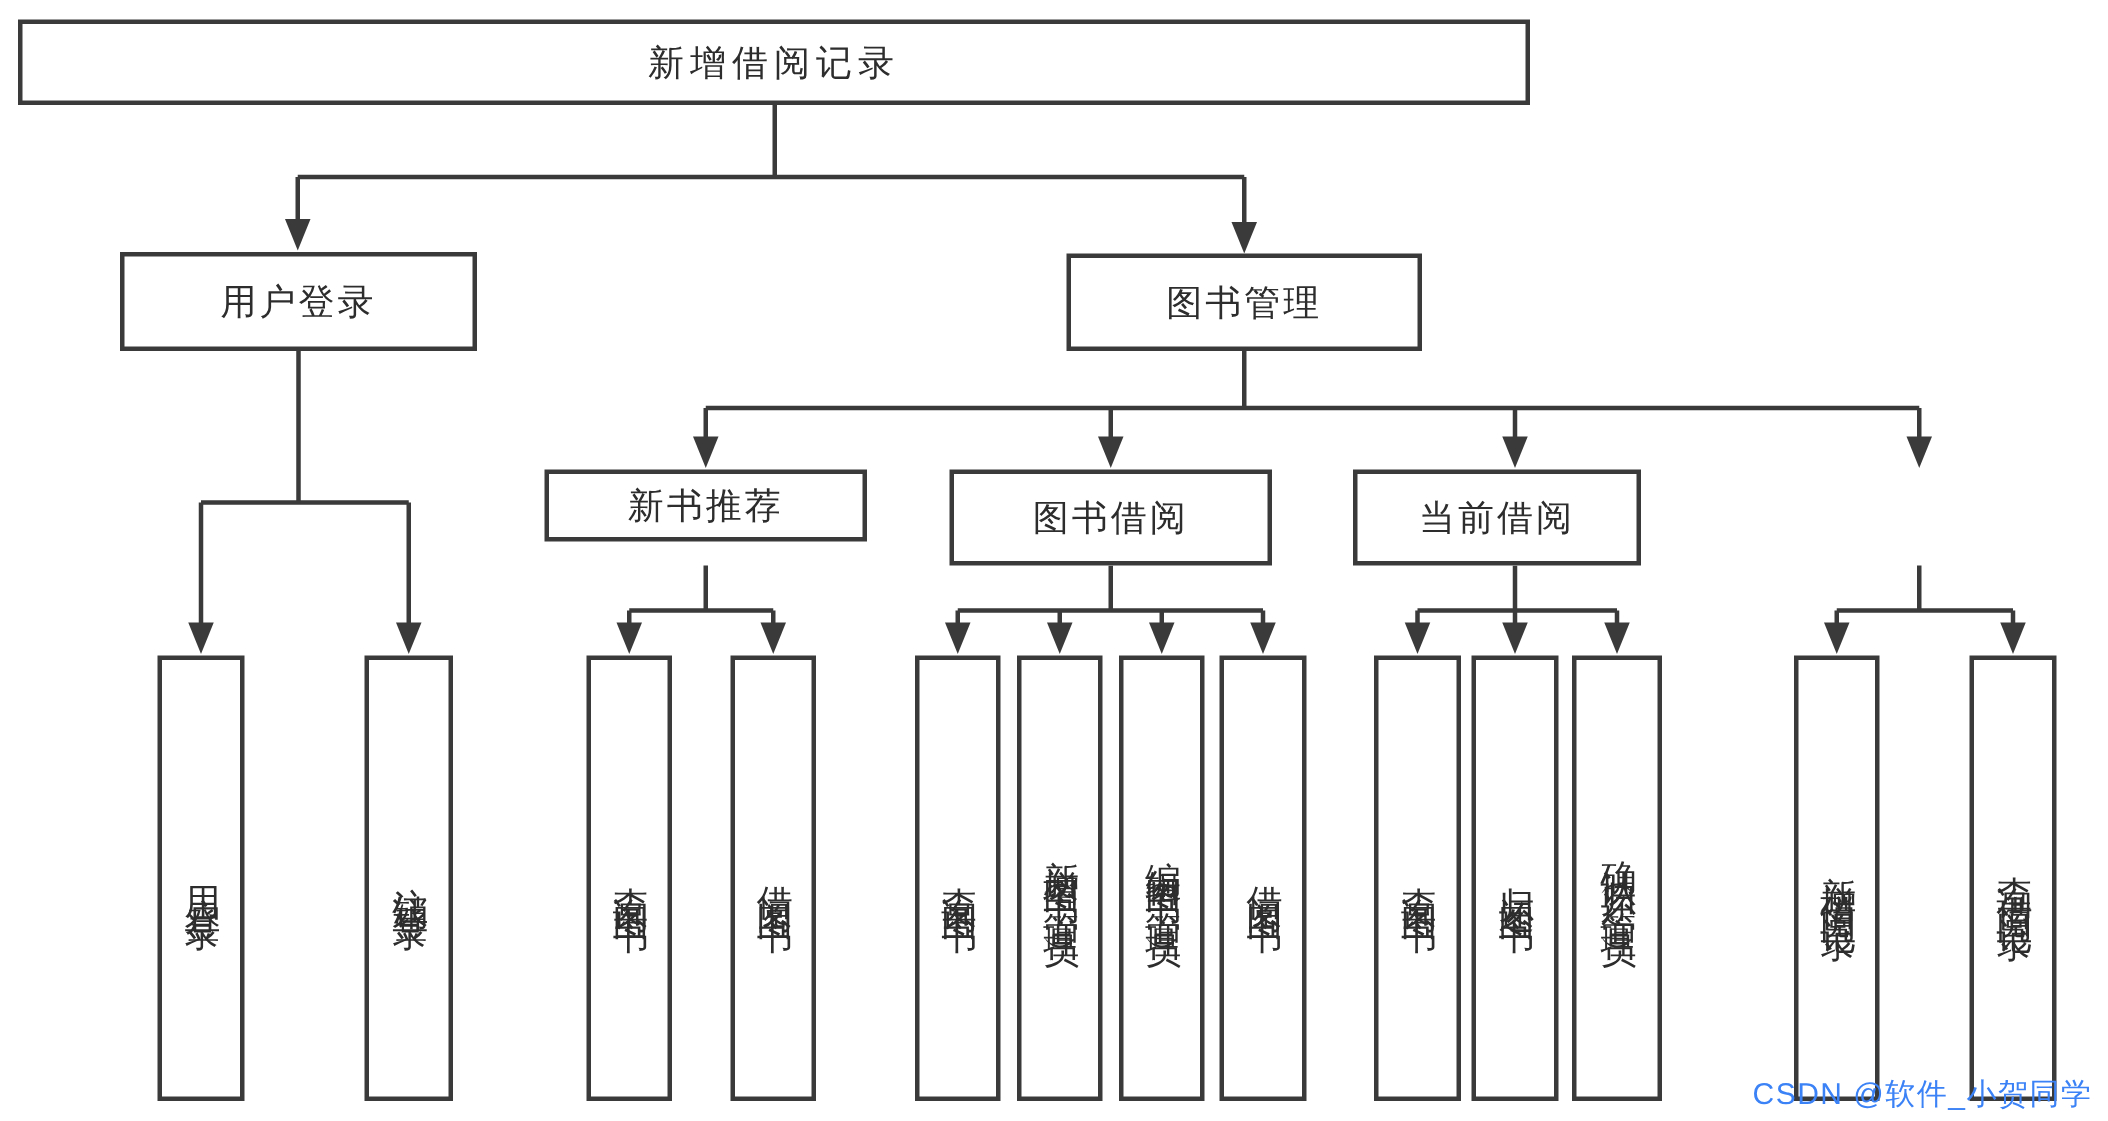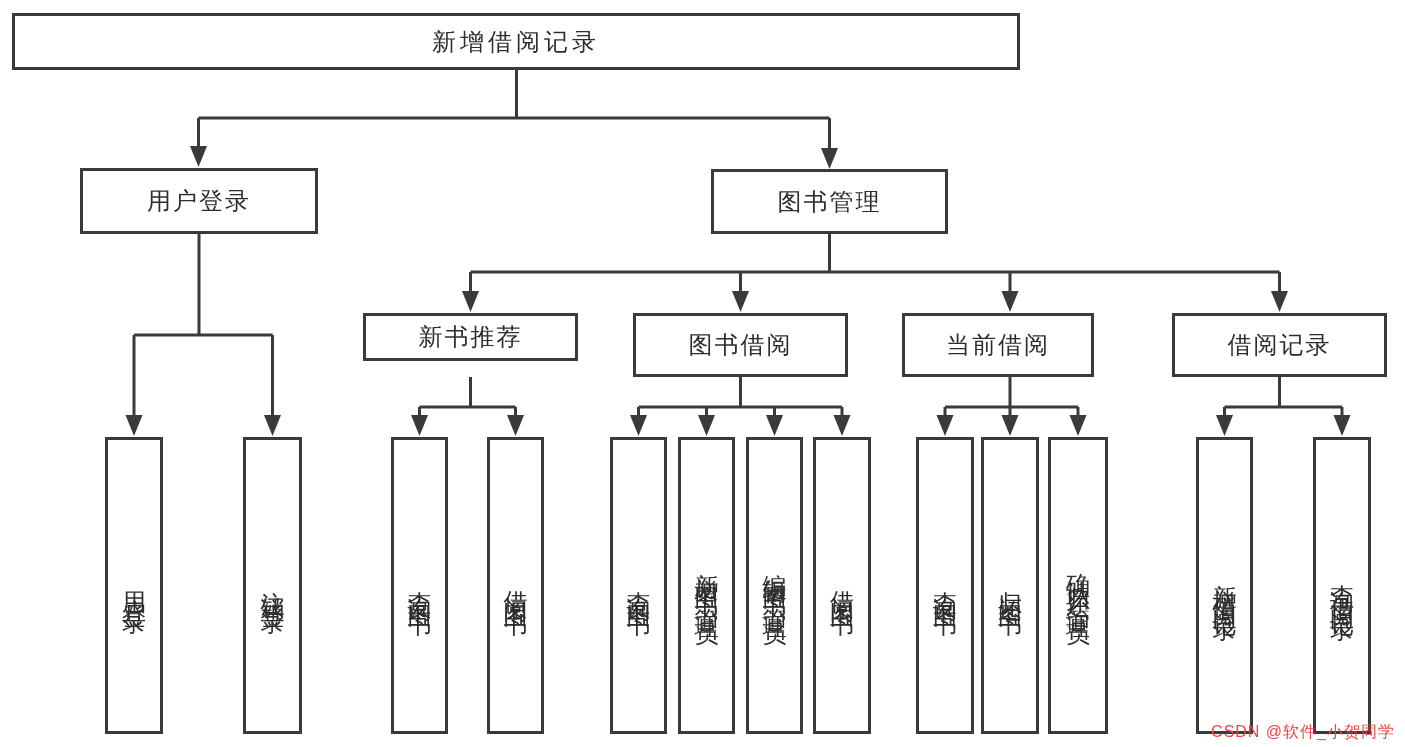--- a/index.html
+++ b/index.html
@@ -53,23 +53,23 @@
     text-orientation: mixed;
     font-size: 24px;
     line-height: 1;
     letter-spacing: 7px;
     color: #2d2d2d;
   }
   #watermark {
     position: absolute;
     right: 10px;
     bottom: 4px;
-    font-size: 16px;
+    font-size: 20px;
     letter-spacing: 1px;
-    color: #ef4444;
+    color: #3b82f6;
     white-space: nowrap;
   }
 </style>
 </head>
 <body>
 
 <div id="canvas">
 
   <svg id="connectors" viewBox="0 0 1405 747" xmlns="http://www.w3.org/2000/svg">
     <g stroke="#3a3a3a" stroke-width="3" fill="none">
@@ -105,21 +105,20 @@
   </svg>
 
   <div class="node title-box" style="left:12px; top:13px; width:1008px; height:57px;">新增借阅记录</div>
 
   <div class="node" style="left:80px; top:168px; width:238px; height:66px;">用户登录</div>
   <div class="node" style="left:711px; top:169px; width:237px; height:65px;">图书管理</div>
 
   <div class="node" style="left:363px; top:313px; width:215px; height:48px;">新书推荐</div>
   <div class="node" style="left:633px; top:313px; width:215px; height:64px;">图书借阅</div>
   <div class="node" style="left:902px; top:313px; width:192px; height:64px;">当前借阅</div>
-  <div class="node" style="left:1172px; top:313px; width:215px; height:64px;">借阅记录</div>
 
   <div class="vnode" style="left:105px; top:437px; width:58px; height:297px;">
     <span>用户登录</span>
   </div>
   <div class="vnode" style="left:243px; top:437px; width:59px; height:297px;">
     <span>注销登录</span>
   </div>
 
   <div class="vnode" style="left:391px; top:437px; width:57px; height:297px;">
     <span>查询图书</span>

